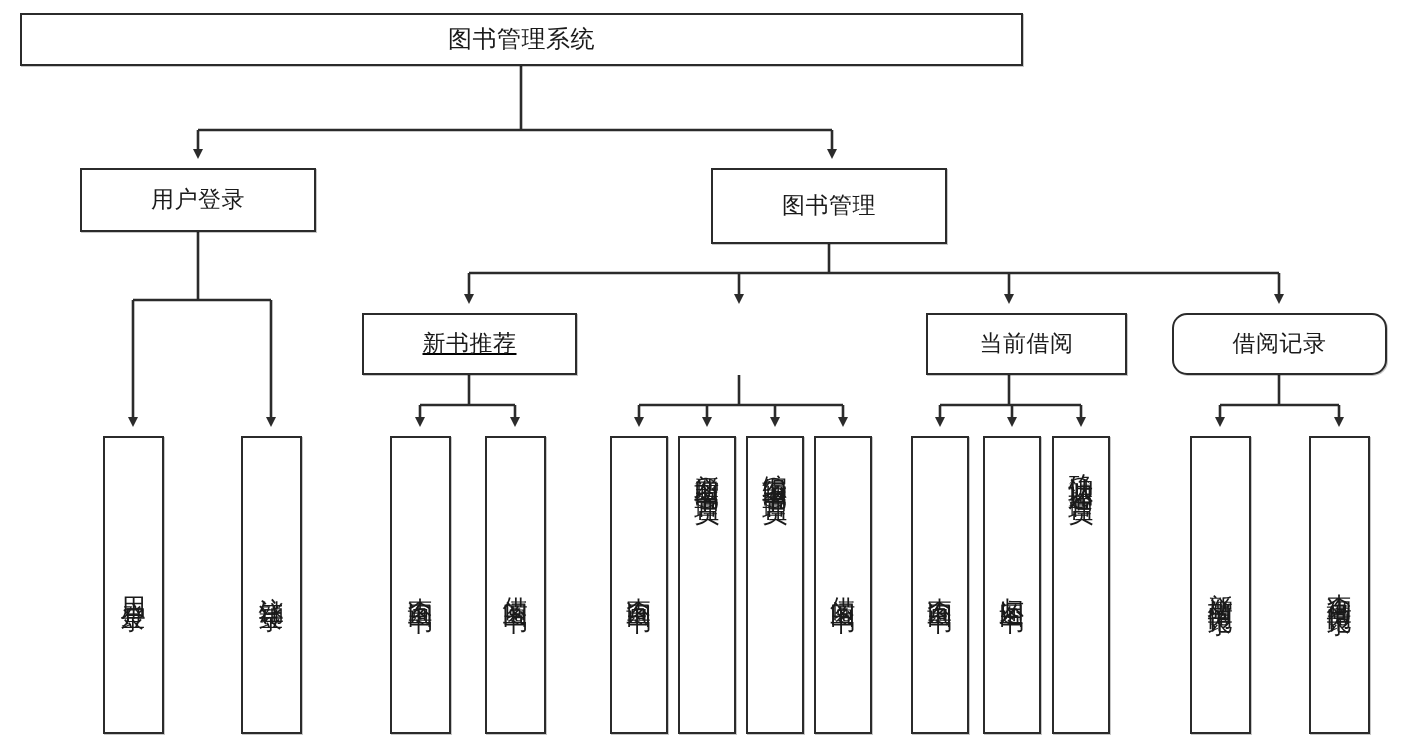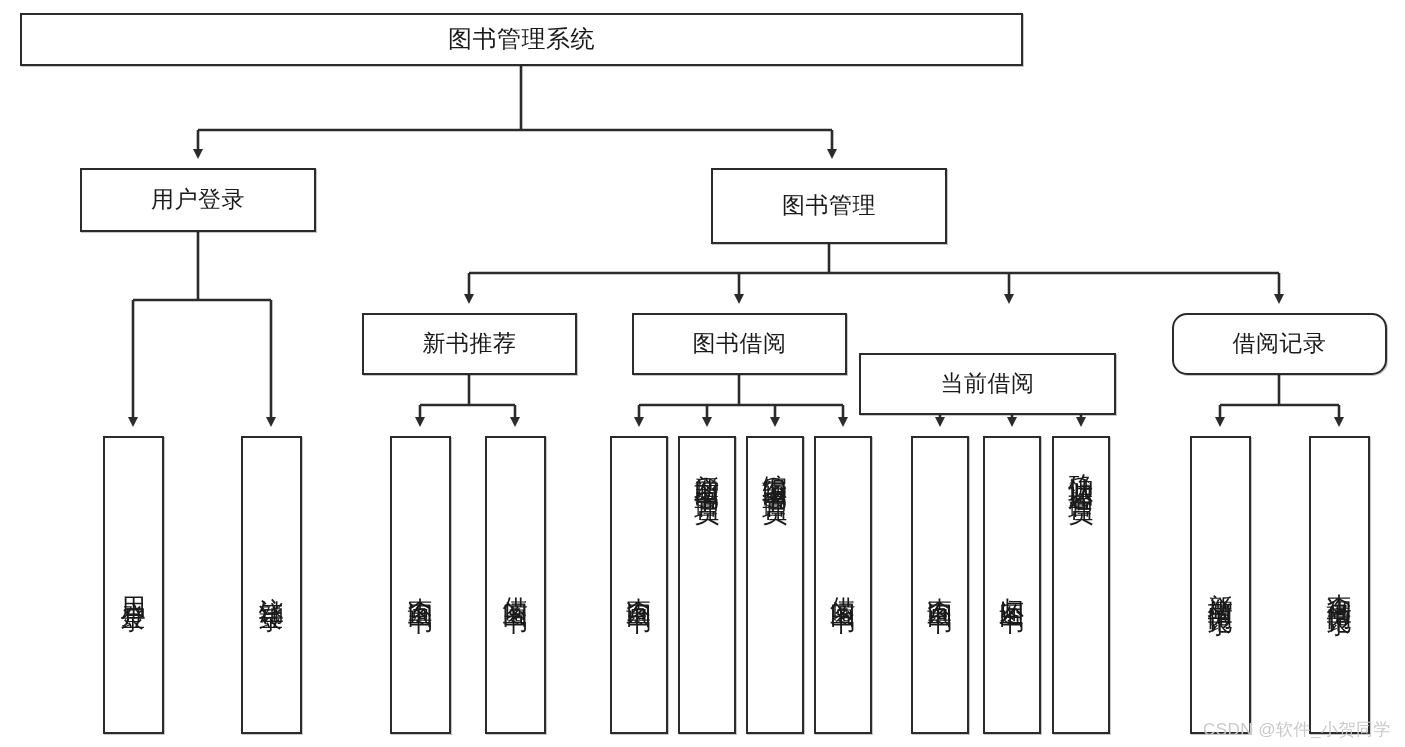--- a/index.html
+++ b/index.html
@@ -138,27 +138,24 @@
     <span class="label">图书管理系统</span>
   </div>
 
   <div class="node horizontal" style="left: 80px; top: 168px; width: 236px; height: 64px;">
     <span class="label">用户登录</span>
   </div>
   <div class="node horizontal" style="left: 711px; top: 168px; width: 236px; height: 76px;">
     <span class="label">图书管理</span>
   </div>
 
-  <div class="node horizontal" style="left: 362px; top: 313px; width: 215px; height: 62px;">
+  <div class="node horizontal" style="left: 362px; top: 313px; width: 215px; height: 62px; text-decoration: underline;">
     <span class="label">新书推荐</span>
   </div>
-  <div class="node horizontal" style="left: 632px; top: 313px; width: 215px; height: 62px;">
-    <span class="label">图书借阅</span>
-  </div>
-  <div class="node horizontal" style="left: 859px; top: 313px; width: 257px; height: 62px; margin-top: 40px;">
+  <div class="node horizontal" style="left: 926px; top: 313px; width: 201px; height: 62px;">
     <span class="label">当前借阅</span>
   </div>
   <div class="node horizontal" style="left: 1172px; top: 313px; width: 215px; height: 62px; border-radius: 15px;">
     <span class="label">借阅记录</span>
   </div>
 
   <div class="node vertical centered" style="left: 103px; top: 436px; width: 61px; height: 298px;">
     <span class="label">用户登录</span>
   </div>
   <div class="node vertical centered" style="left: 241px; top: 436px; width: 61px; height: 298px;">
@@ -191,14 +188,13 @@
   <div class="node vertical" style="left: 1052px; top: 436px; width: 58px; height: 298px;">
     <span class="label">确认归还（管理员）</span>
   </div>
   <div class="node vertical centered" style="left: 1190px; top: 436px; width: 61px; height: 298px;">
     <span class="label">新增借阅记录</span>
   </div>
   <div class="node vertical centered" style="left: 1309px; top: 436px; width: 61px; height: 298px;">
     <span class="label">查询借阅记录</span>
   </div>
 
-  <div class="watermark">CSDN @软件_小贺同学</div>
 </div>
 
 </body></html>

